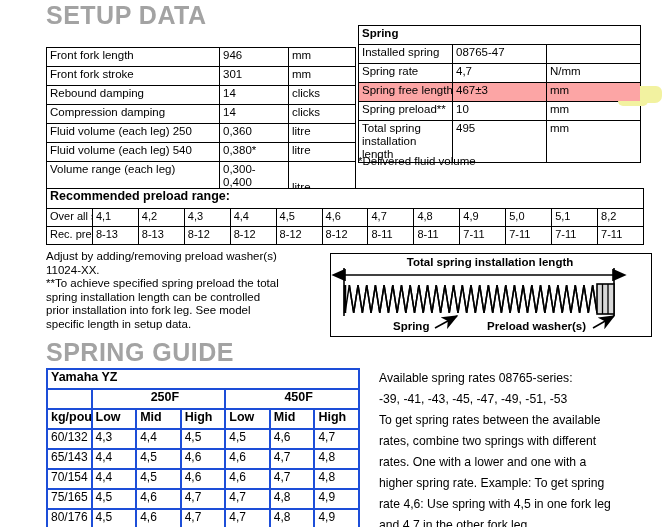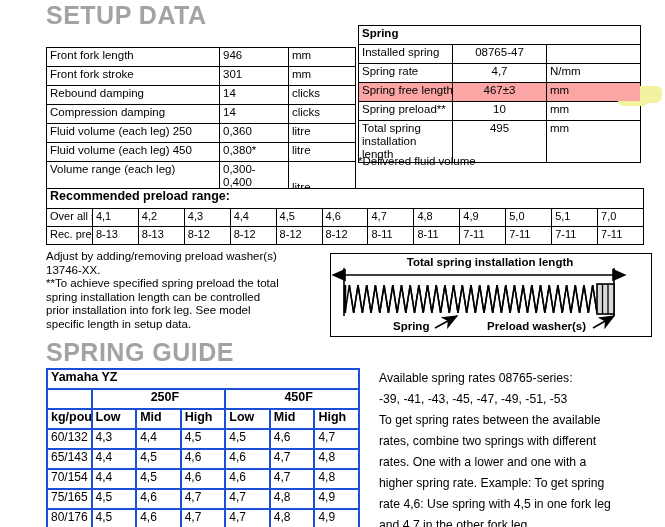--- a/index.html
+++ b/index.html
@@ -70,21 +70,21 @@
   #setup-table tr.two-line td.unit { vertical-align: bottom; }
 
   
   #spring-table {
     position: absolute;
     left: 358px;
     top: 25px;
     width: 283px;
   }
   #spring-table td.lbl { width: 137px; }
-  #spring-table td.val { width: 78px; text-align: center; }
+  #spring-table td.val { width: 78px; }
   #spring-table td.unit { width: 64px; }
   #spring-table td { height: 16px; }
   #spring-table td.head { font-weight: bold; }
   #spring-table tr.two-line td { height: 30px; }
   #spring-table tr.two-line td.lbl { white-space: normal; }
   #spring-table tr.hl td { background: #fca5a5; }
 
   
   #highlight-spill {
     position: absolute;
@@ -229,21 +229,21 @@
           <td class="lbl">Compression damping</td>
           <td class="val">14</td>
           <td class="unit">clicks</td>
         </tr>
         <tr>
           <td class="lbl">Fluid volume (each leg) 250</td>
           <td class="val">0,360</td>
           <td class="unit">litre</td>
         </tr>
         <tr>
-          <td class="lbl">Fluid volume (each leg) 450</td>
+          <td class="lbl">Fluid volume (each leg) 540</td>
           <td class="val">0,380*</td>
           <td class="unit">litre</td>
         </tr>
         <tr class="two-line">
           <td class="lbl">Volume range (each leg)</td>
           <td class="val">0,300-<br>0,400</td>
           <td class="unit">litre</td>
         </tr>
         <tr>
           <td class="lbl">Öhlins Front Fork fluid</td>
@@ -301,42 +301,42 @@
           <td class="cell">4,2</td>
           <td class="cell">4,3</td>
           <td class="cell">4,4</td>
           <td class="cell">4,5</td>
           <td class="cell">4,6</td>
           <td class="cell">4,7</td>
           <td class="cell">4,8</td>
           <td class="cell">4,9</td>
           <td class="cell">5,0</td>
           <td class="cell">5,1</td>
-          <td class="cell">7,0</td>
+          <td class="cell">8,2</td>
         </tr>
         <tr>
           <td class="rowlbl">Rec. preload range [mm]</td>
           <td class="cell">8-13</td>
           <td class="cell">8-13</td>
           <td class="cell">8-12</td>
           <td class="cell">8-12</td>
           <td class="cell">8-12</td>
           <td class="cell">8-12</td>
           <td class="cell">8-11</td>
           <td class="cell">8-11</td>
           <td class="cell">7-11</td>
           <td class="cell">7-11</td>
           <td class="cell">7-11</td>
           <td class="cell">7-11</td>
         </tr>
       </tbody>
   </table>
 
   <div id="adjust-note">Adjust by adding/removing preload washer(s)
-13746-XX.
+11024-XX.
 **To achieve specified spring preload the total
 spring installation length can be controlled
 prior installation into fork leg. See model
 specific length in setup data.</div>
 
   <div id="spring-diagram">
     <svg width="319" height="81" viewBox="0 0 319 81" xmlns="http://www.w3.org/2000/svg">
       <defs>
         <marker id="arrL" markerWidth="9" markerHeight="8" refX="8.5" refY="4" orient="auto">
           <path d="M9,0 L9,8 L0,4 Z" fill="#000"></path>

